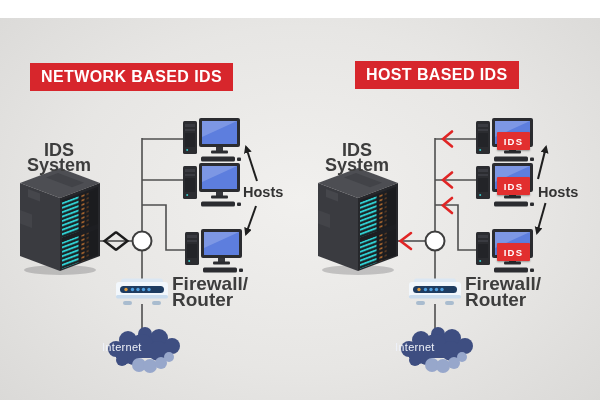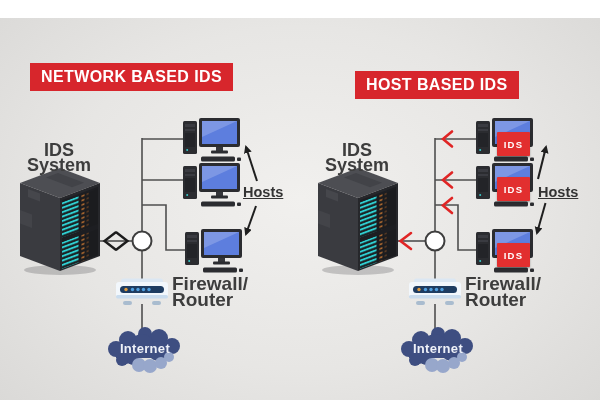--- a/index.html
+++ b/index.html
@@ -15,34 +15,34 @@
   .panel.right { left:300px; }
   .wires { position:absolute; left:0; top:0; width:300px; height:400px; z-index:1; }
   .banner {
     position:absolute; z-index:3; display:inline-block;
     background:#d7262c; color:#ffffff;
     font-size:16px; font-weight:bold; letter-spacing:.4px;
     padding:5px 11px; white-space:nowrap;
   }
   .lbl { position:absolute; z-index:3; color:#3d3d3d; font-weight:bold; }
   .server-label { width:84px; text-align:center; font-size:18px; line-height:15px; }
-  .hosts-label { font-size:14.5px; color:#333;text-decoration:underline; }
+  .hosts-label { font-size:14.5px; color:#333; }
   .fw-label { font-size:19px; line-height:16px; white-space:pre-line; }
   .device { position:absolute; z-index:2; }
   .device svg { display:block; }
   .host { width:60px; height:46px; }
   .ids-badge {
-    position:absolute; left:22px; top:15px; width:33px; height:24px; z-index:4;
+    position:absolute; left:22px; top:15px; width:33px; height:18px; z-index:4;
     background:#e22f2f; color:#ffffff; font-size:9.5px; font-weight:bold;
     letter-spacing:1.2px; display:flex; align-items:center; justify-content:center;
     box-shadow:0 1px 2px rgba(0,0,0,.35); border-radius:1px;
   }
   .cloud-label {
-    position:absolute; left:0; top:17px; width:100%; text-align:center; z-index:3;
-    color:#eef1f8; font-size:13px; font-weight:bold; letter-spacing:.3px;
+    position:absolute; left:0; top:17px; width:100%; text-align:left; z-index:3;
+    color:#eef1f8; font-size:11px; font-weight:normal; letter-spacing:.3px;
   }
 </style>
 </head>
 <body>
 
 <div class="canvas">
 
   <div class="panel left">
 
     <svg class="wires" viewBox="0 0 300 400">
@@ -218,21 +218,21 @@
         <polyline points="152,154.5 143,162 152,169.5"></polyline>
         <polyline points="152,180 143,187.5 152,195"></polyline>
         <polyline points="111,215 100.5,223 111,231"></polyline>
       </g>
       <g stroke="#1f1f1f" stroke-width="2" fill="none">
         <path d="M238 161 L246 129" marker-end="url(#ahR)"></path>
         <path d="M245.5 185 L237 215" marker-end="url(#ahR)"></path>
       </g>
     </svg>
 
-    <div class="banner" style="left:55px; top:53px;">HOST BASED IDS</div>
+    <div class="banner" style="left:55px; top:43px;">HOST BASED IDS</div>
 
     <div class="lbl server-label" style="left:15px; top:125px;">IDS System</div>
 
     <div class="device" style="left:18px; top:150px; width:80px; height:108px;">
       <svg width="80" height="108" viewBox="0 0 80 108">
         <defs>
           <pattern id="rackR" width="38" height="4.4" patternUnits="userSpaceOnUse">
             <rect width="38" height="4.4" fill="#1b1c1f"></rect>
             <rect x="1.5" y="0.8" width="17" height="2.1" fill="#2fd0d2"></rect>
             <rect x="21.5" y="1.1" width="3" height="1.7" fill="#b06a30"></rect>

